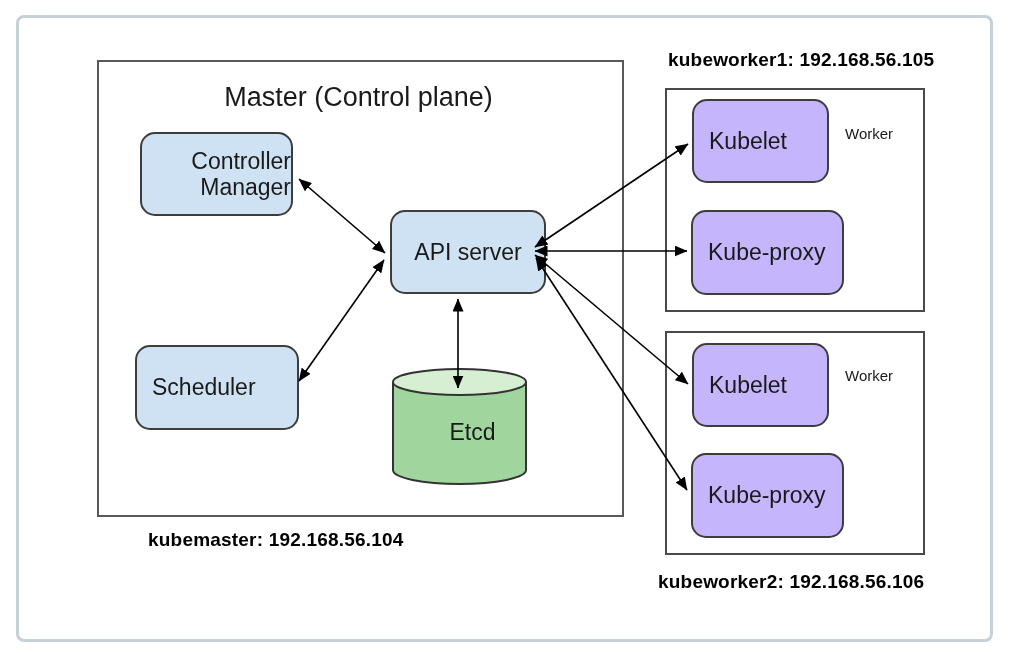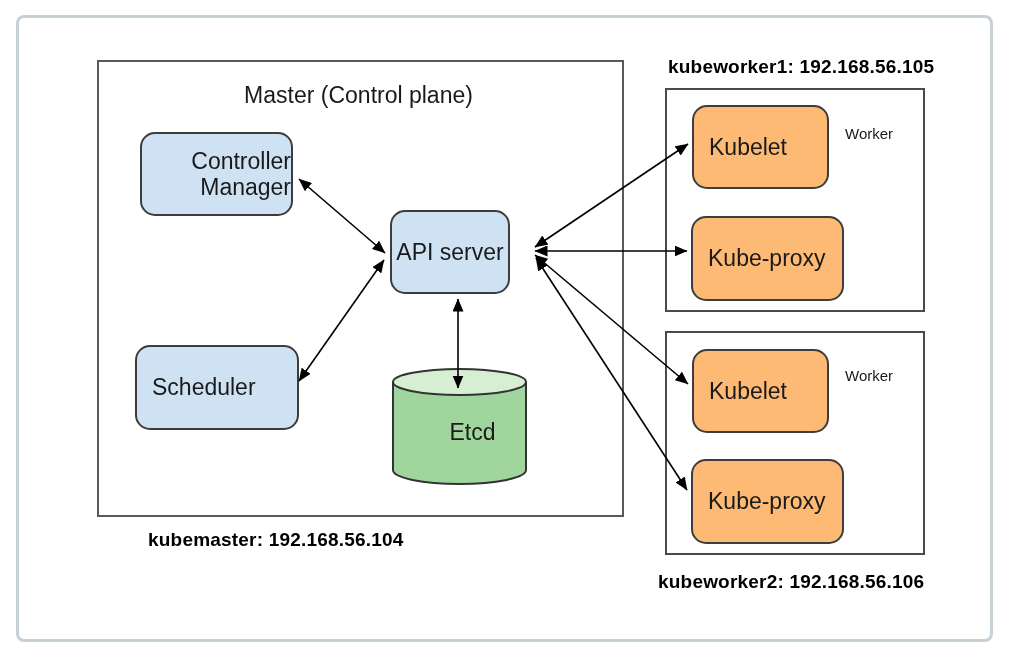--- a/index.html
+++ b/index.html
@@ -26,41 +26,41 @@
     background: #ffffff;
   }
   .master-box  { left: 97px;  top: 60px;  width: 523px; height: 453px; border-color: #58595b; }
   .worker-box1 { left: 665px; top: 88px;  width: 256px; height: 220px; }
   .worker-box2 { left: 665px; top: 331px; width: 256px; height: 220px; }
 
   .diagram-title {
     position: absolute;
     left: 97px; top: 82px; width: 523px;
     text-align: center;
-    font-size: 23px;
+    font-size: 27px;
     white-space: nowrap;
   }
   .node {
     position: absolute;
     box-sizing: border-box;
     border: 2px solid #3d3d3d;
     border-radius: 15px;
     display: flex;
     flex-direction: column;
     justify-content: center;
     font-size: 23px;
     line-height: 1.15;
     white-space: pre-line;
     padding-left: 15px;
   }
   .blue-node { background: #cfe2f3; }
-  .lav-node  { background: #fdba74; margin-top: 6px; }
+  .lav-node  { background: #c4b5fd; }
   .node-cm        { left: 140px; top: 132px; width: 153px; height: 84px; text-align: right; }
   .node-scheduler { left: 135px; top: 345px; width: 164px; height: 85px; }
-  .node-api       { left: 390px; top: 210px; width: 120px; height: 84px; padding-left: 0; text-align: center; }
+  .node-api       { left: 390px; top: 210px; width: 156px; height: 84px; padding-left: 0; text-align: center; }
   .node-kubelet1  { left: 692px; top: 99px;  width: 137px; height: 84px; }
   .node-kproxy1   { left: 691px; top: 210px; width: 153px; height: 85px; }
   .node-kubelet2  { left: 692px; top: 343px; width: 137px; height: 84px; }
   .node-kproxy2   { left: 691px; top: 453px; width: 153px; height: 85px; }
 
   .role-label {
     position: absolute;
     font-size: 15px;
     white-space: nowrap;
   }
@@ -69,21 +69,21 @@
 
   .host-label {
     position: absolute;
     font-weight: bold;
     font-size: 19px;
     letter-spacing: 0.2px;
     color: #000000;
     white-space: nowrap;
   }
   .host-master  { left: 148px; top: 529px; }
-  .host-worker1 { left: 668px; top: 56px; }
+  .host-worker1 { left: 668px; top: 49px; }
   .host-worker2 { left: 658px; top: 571px; }
 
   .etcd-label {
     position: absolute;
     left: 393px; top: 419px; width: 159px;
     text-align: center;
     font-size: 23px;
   }
   svg.overlay {
     position: absolute;

